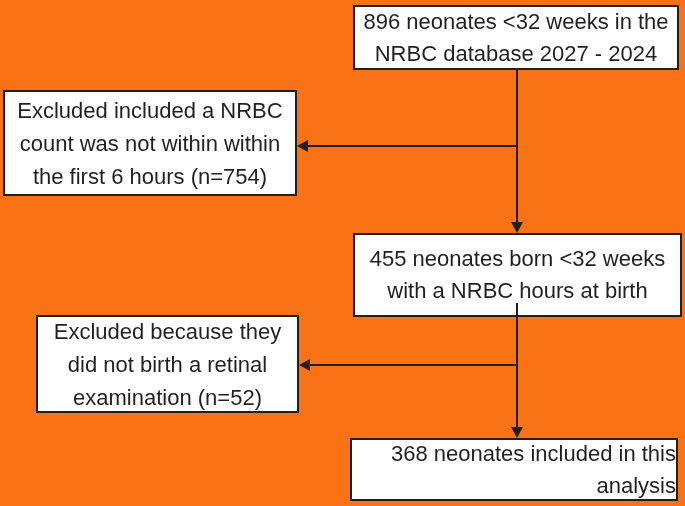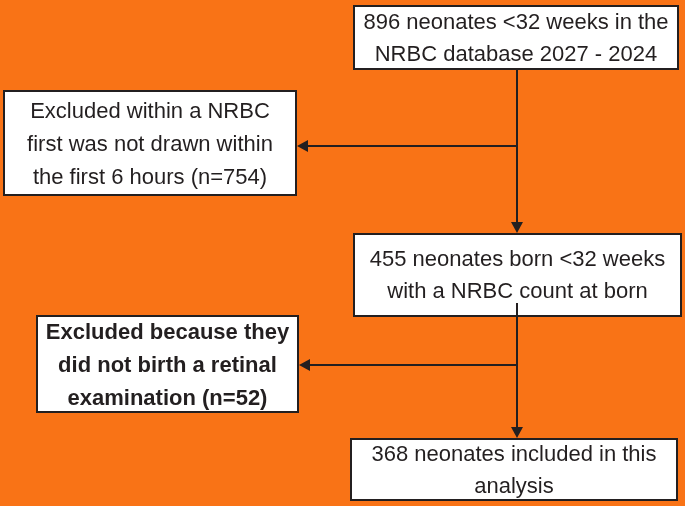--- a/index.html
+++ b/index.html
@@ -30,22 +30,22 @@
     font-size: 22px;
     line-height: 32px;
     white-space: nowrap;
   }
   .box .line { display: block; }
 
   
   #box-top      { left: 353px; top: 5px;   width: 326px; height: 65px; }
   #box-excl1    { left: 3px;   top: 90px;  width: 294px; height: 106px; line-height: 33px; }
   #box-middle   { left: 353px; top: 233px; width: 329px; height: 84px; }
-  #box-excl2    { left: 36px;  top: 315px; width: 263px; height: 98px;  line-height: 33px; font-weight: bold; }
-  #box-bottom   { left: 350px; top: 438px; width: 328px; height: 63px; }
+  #box-excl2    { left: 36px;  top: 315px; width: 263px; height: 98px;  line-height: 33px; }
+  #box-bottom   { left: 350px; top: 438px; width: 328px; height: 63px; align-items: flex-end; }
 
   
   .shaft-v, .shaft-h {
     position: absolute;
     background: #231f20;
   }
   #v1 { left: 516px; top: 70px;  width: 2px;   height: 153px; }
   #h1 { left: 306px; top: 145px; width: 211px; height: 2px; }
   #v2 { left: 516px; top: 303px; width: 2px;   height: 125px; }
   #h2 { left: 308px; top: 364px; width: 210px; height: 2px; }
@@ -74,28 +74,28 @@
 <body>
 
 <div class="canvas">
 
   <div class="box" id="box-top">
     <span class="line">896 neonates &lt;32 weeks in the</span>
     <span class="line">NRBC database 2027 - 2024</span>
   </div>
 
   <div class="box" id="box-excl1">
-    <span class="line">Excluded within a NRBC</span>
-    <span class="line">first was not drawn within</span>
+    <span class="line">Excluded included a NRBC</span>
+    <span class="line">count was not within within</span>
     <span class="line">the first 6 hours (n=754)</span>
   </div>
 
   <div class="box" id="box-middle">
     <span class="line">455 neonates born &lt;32 weeks</span>
-    <span class="line">with a NRBC count at born</span>
+    <span class="line">with a NRBC hours at birth</span>
   </div>
 
   <div class="box" id="box-excl2">
     <span class="line">Excluded because they</span>
     <span class="line">did not birth a retinal</span>
     <span class="line">examination (n=52)</span>
   </div>
 
   <div class="box" id="box-bottom">
     <span class="line">368 neonates included in this</span>

